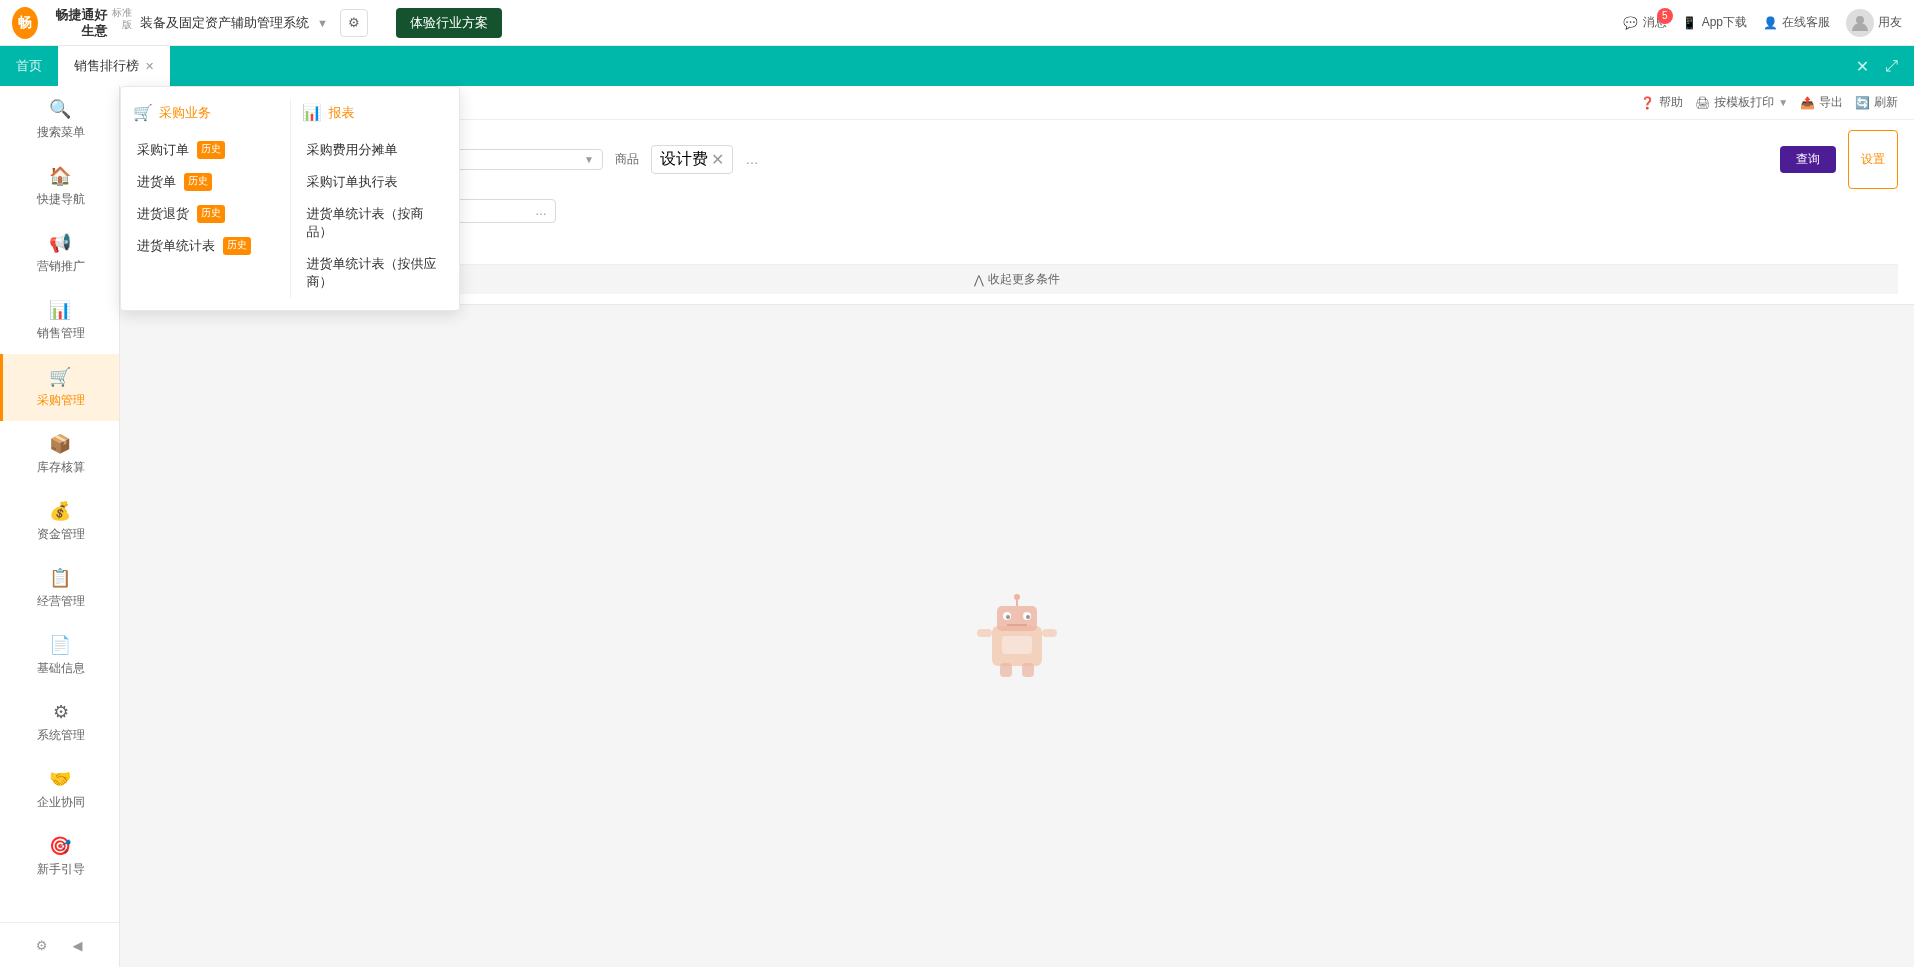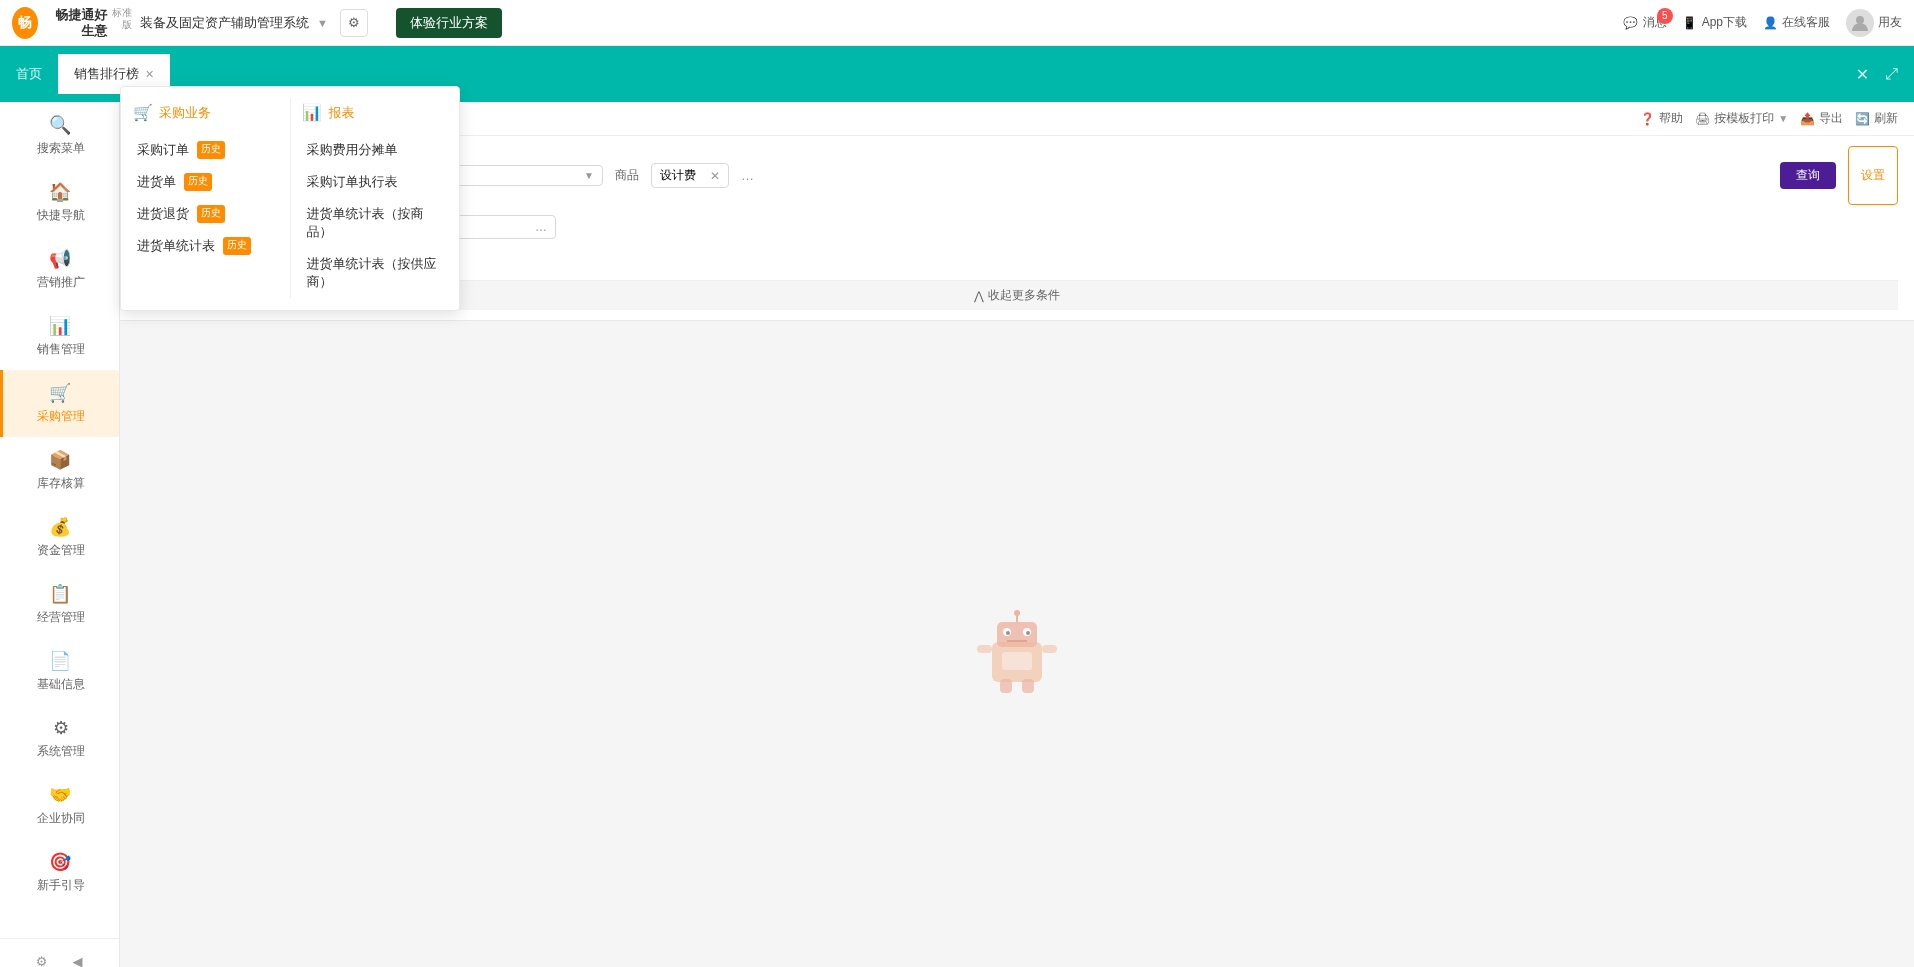--- a/index.html
+++ b/index.html
@@ -96,21 +96,21 @@
     .user-avatar {
       width: 28px; height: 28px;
       background: #ddd;
       border-radius: 50%;
       display: flex; align-items: center; justify-content: center;
       color: #666; font-size: 12px;
     }
 
     
     .tab-bar {
-      height: 56px;
+      height: 40px;
       background: #00b8a9;
       display: flex;
       align-items: center;
       padding: 0 0;
       position: relative;
     }
     .tab-item {
       height: 40px;
       padding: 0 16px;
       display: flex; align-items: center; gap: 6px;
@@ -213,26 +213,26 @@
       gap: 12px;
       margin-bottom: 8px;
     }
     .filter-row:last-child { margin-bottom: 0; }
     .filter-label {
       color: #666;
       font-size: 12px;
       white-space: nowrap;
     }
     .filter-tag {
-      display: flex; align-items: center; gap: 14px;
+      display: flex; align-items: center; gap: 3px;
       background: #fff;
       border: 1px solid #d9d9d9;
       border-radius: 4px;
       padding: 3px 8px;
-      font-size: 12px;
+      font-size: 16px;
     }
     .filter-tag .tag-close { color: #999; cursor: pointer; }
     .date-filter { display: flex; align-items: center; gap: 6px; font-size: 12px; color: #333; }
     .date-btn { cursor: pointer; color: #00b8a9; }
     .filter-select {
       display: flex; align-items: center; gap: 4px;
       border: 1px solid #d9d9d9;
       border-radius: 4px;
       padding: 4px 8px;
       font-size: 12px;

